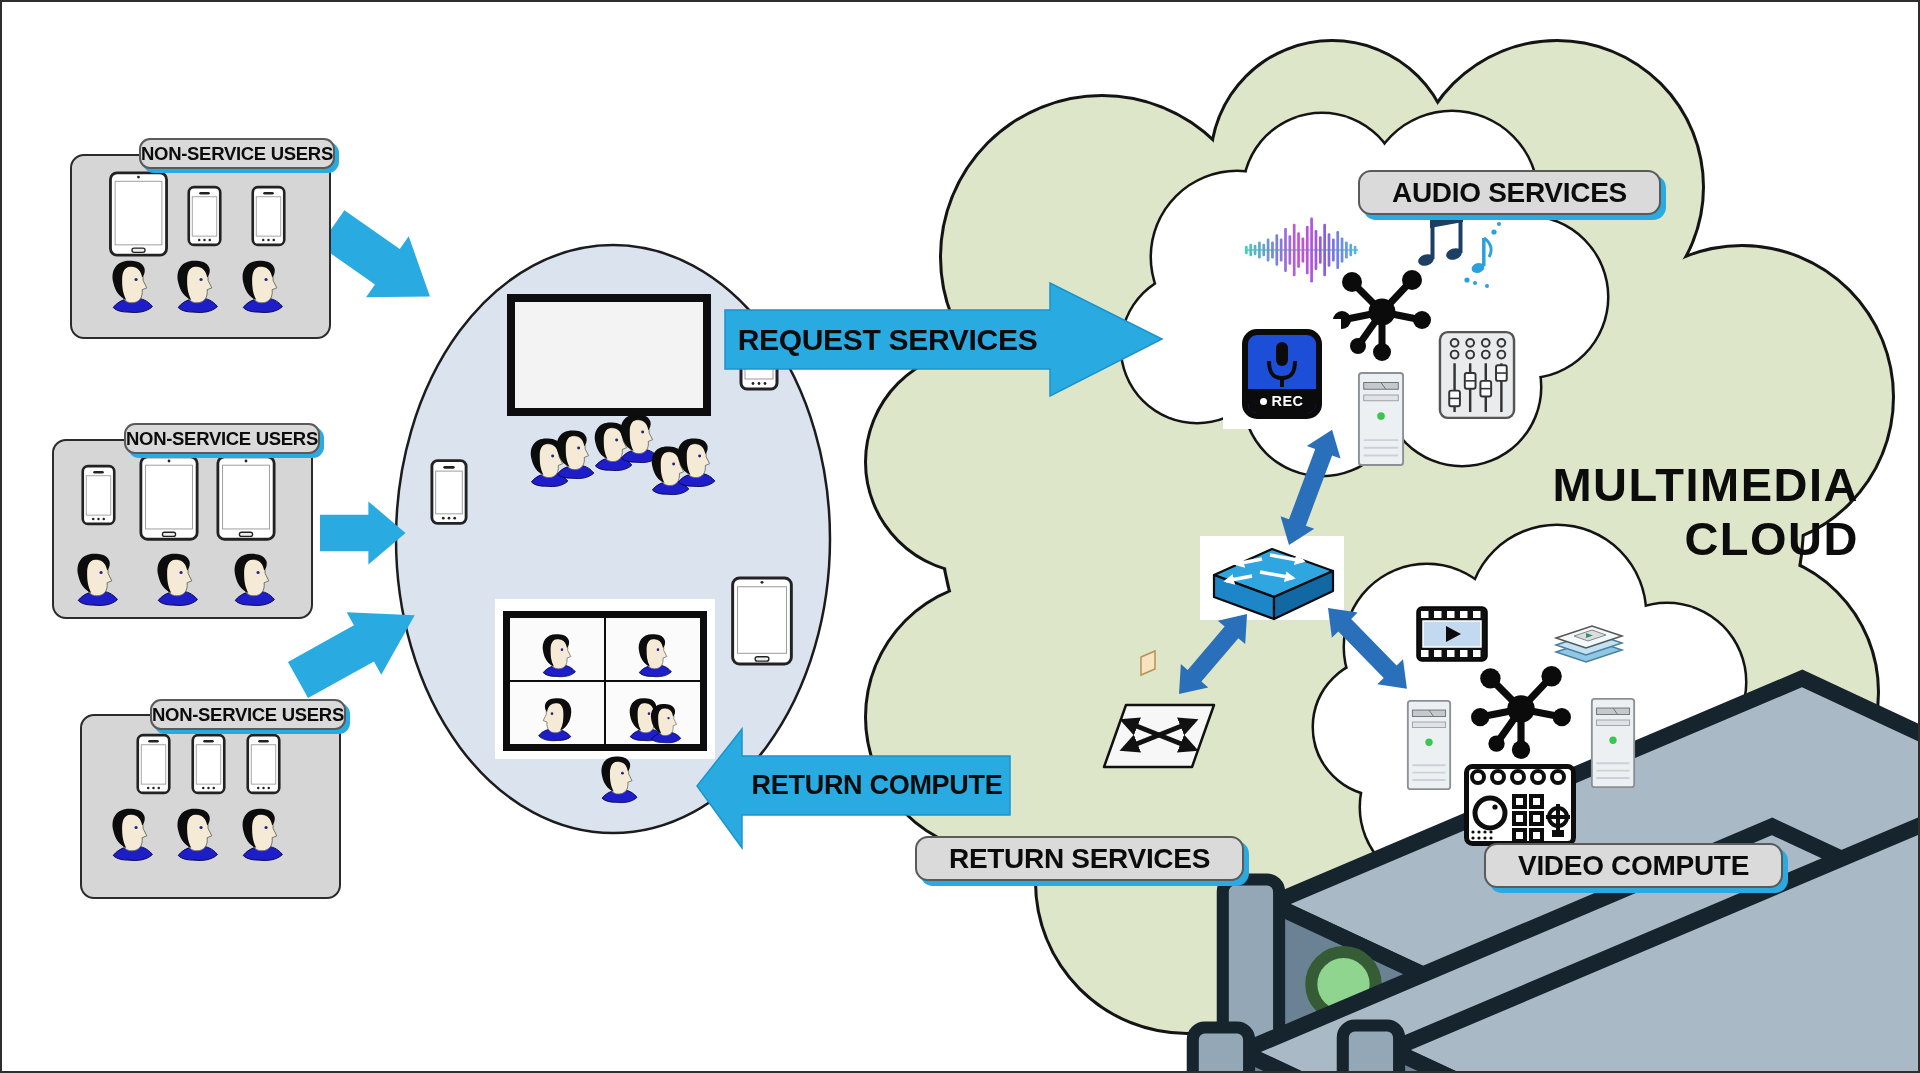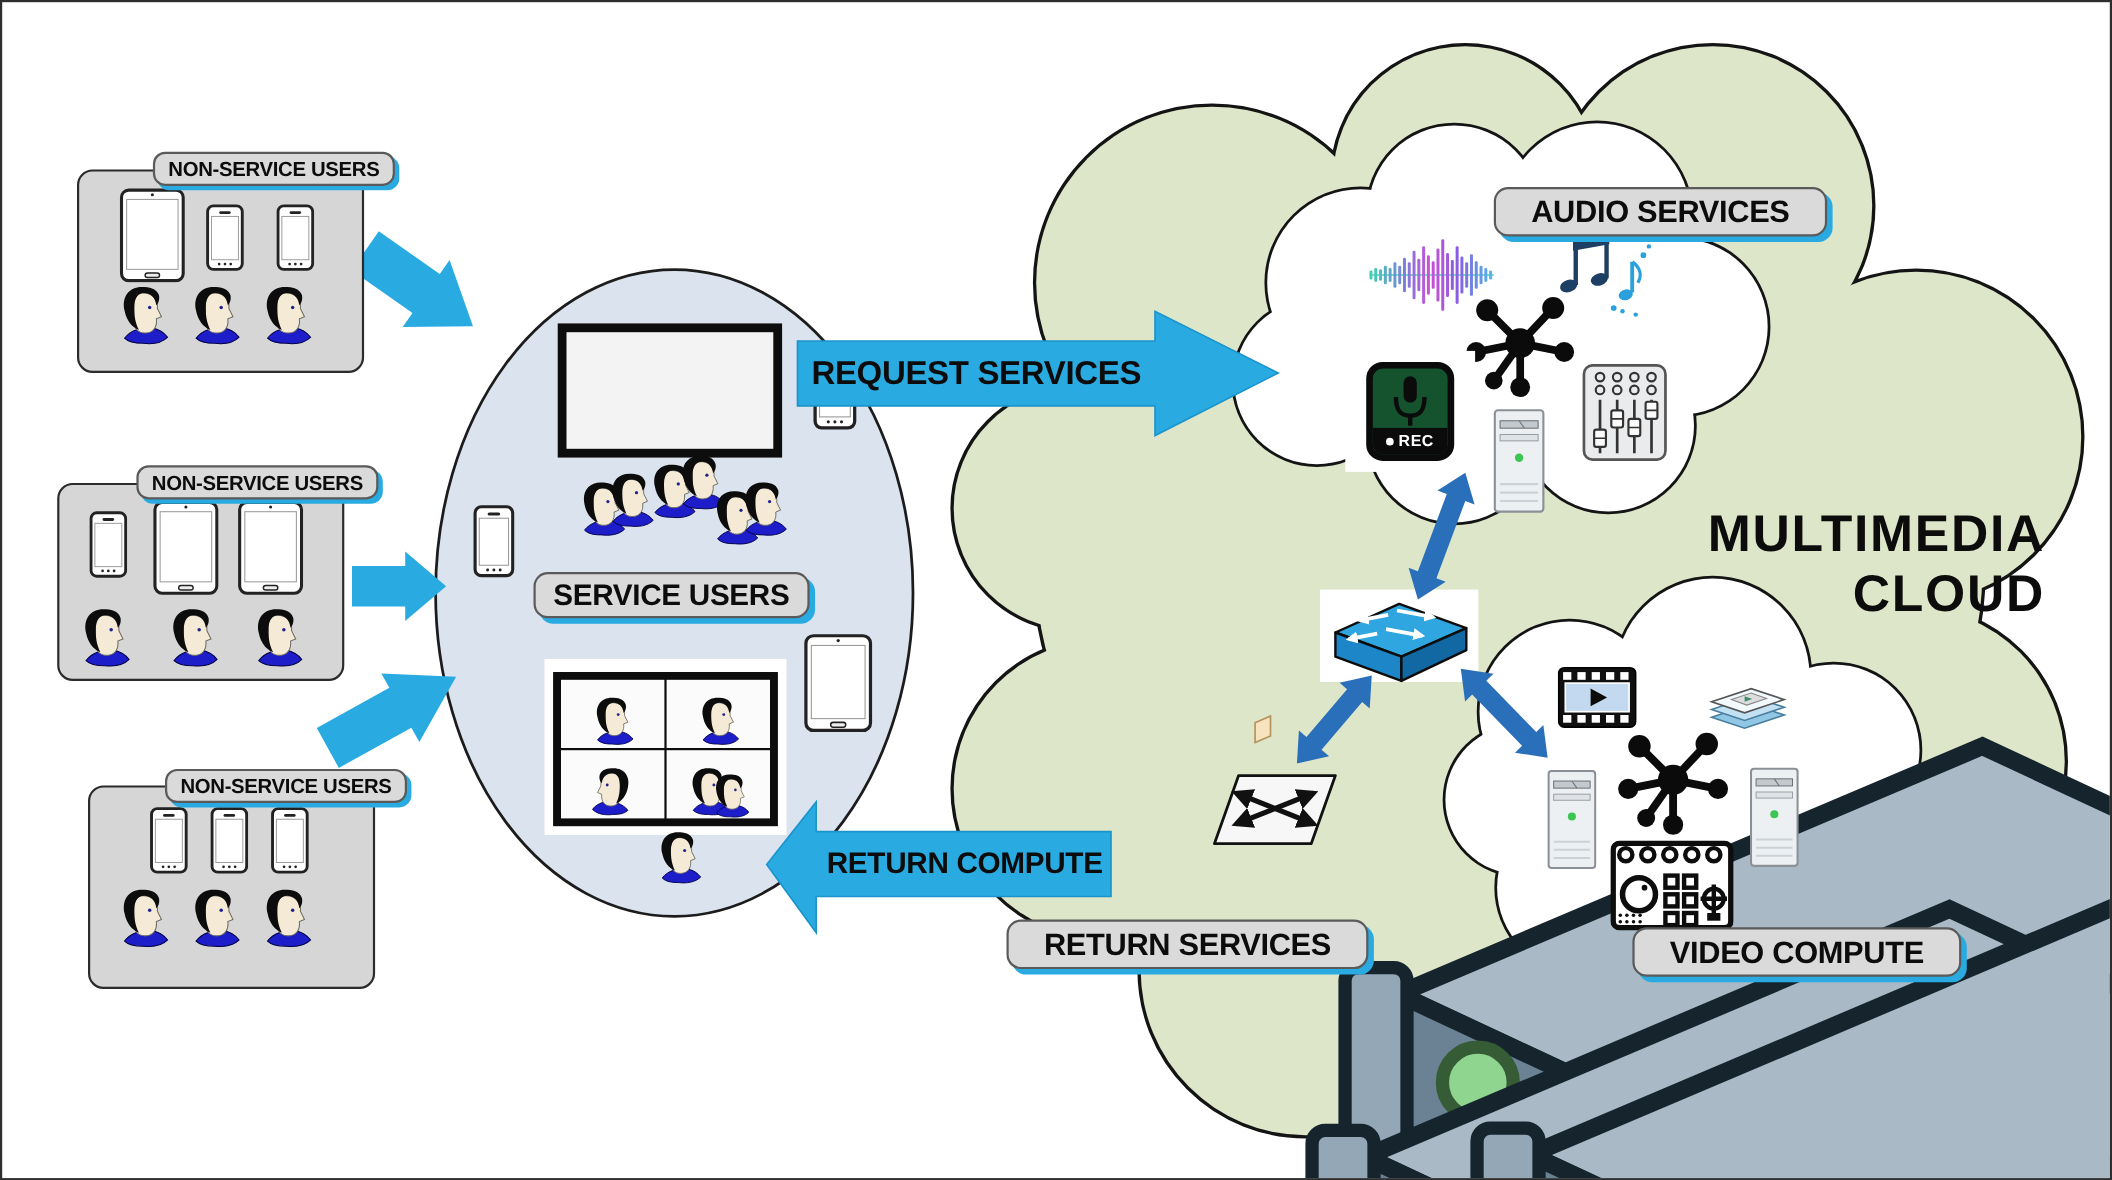--- a/index.html
+++ b/index.html
@@ -4,34 +4,34 @@
 <style>
   html,body{margin:0;padding:0;background:#fff;}
   .canvas{position:relative;width:1920px;height:1073px;background:#fff;border:2px solid #2e2e2e;
           box-sizing:border-box;overflow:hidden;font-family:"Liberation Sans",sans-serif;}
   svg.bg{position:absolute;left:0;top:0;}
   .abs{position:absolute;}
   .box{position:absolute;background:#d6d6d6;border:2.5px solid #2b2b2b;border-radius:14px;}
   .pill{position:absolute;background:#dadada;border:2px solid #5a5a5a;border-radius:11px;
         box-shadow:5px 5px 0 0 #29abe2;color:#0c0c0c;font-weight:bold;white-space:nowrap;
         display:flex;align-items:center;justify-content:center;letter-spacing:-0.3px;}
-  .pill-sm{height:27px;font-size:18.5px;padding:0 12px;box-shadow:4px 4px 0 0 #29abe2;}
+  .pill-sm{height:27px;font-size:18.5px;padding:0 0;box-shadow:4px 4px 0 0 #29abe2;}
   .pill-md{height:38px;font-size:27px;padding:0 16px;border-radius:13px;}
   .pill-lg{height:41px;font-size:28px;padding:0 32px;border-radius:13px;}
   .atext{position:absolute;font-weight:bold;color:#0c0c0c;text-align:center;letter-spacing:-0.3px;}
   .mm{position:absolute;font-weight:800;color:#0c0c0c;text-align:right;letter-spacing:1.5px;line-height:1.15;font-size:47px;}
   .screen{position:absolute;left:505px;top:292px;width:204px;height:122px;border:8px solid #0d0d0d;
           background:#f3f3f3;box-sizing:border-box;}
   .gridpanel{position:absolute;left:493px;top:597px;width:220px;height:160px;background:#ffffff;}
   .vgrid{position:absolute;left:8px;top:12px;width:204px;height:140px;border:7px solid #0d0d0d;background:#0d0d0d;
          box-sizing:border-box;display:grid;grid-template-columns:1fr 1fr;grid-template-rows:1fr 1fr;gap:2px;}
   .cell{background:#fbfbfb;display:flex;align-items:flex-end;justify-content:center;overflow:hidden;}
   .recwrap{position:absolute;left:1221px;top:317px;width:118px;height:110px;background:#fff;
            display:flex;align-items:center;justify-content:center;}
-  .recbox{position:relative;width:80px;height:90px;border:6px solid #0b0b0b;border-radius:15px;background:#14532d;
+  .recbox{position:relative;width:80px;height:90px;border:6px solid #0b0b0b;border-radius:15px;background:#1d4ed8;
           box-sizing:border-box;overflow:hidden;}
   .recbar{position:absolute;left:0;bottom:0;width:100%;height:24px;background:#0b0b0b;color:#fff;
           display:flex;align-items:center;justify-content:center;font-weight:bold;font-size:14.5px;letter-spacing:0.5px;}
   .recdot{display:inline-block;width:7px;height:7px;border-radius:50%;background:#fff;margin-right:4px;}
   .pair{position:absolute;width:80px;height:66px;}
 </style>
 </head>
 <body>
 
 <svg width="0" height="0" style="position:absolute" aria-hidden="true">
@@ -460,23 +460,20 @@
   </div>
   <div class="pair" style="left:640px;top:432px">
     <svg class="abs" style="left:0px;top:8px" width="52" height="56">
         <use href="#sym-head"></use>
       </svg>
     <svg class="abs" style="left:26px;top:0px" width="52" height="56">
         <use href="#sym-head"></use>
       </svg>
   </div>
 
-  <div class="pill pill-md" style="left:483px;top:518px">
-    <span>SERVICE USERS</span>
-  </div>
 
   <div class="gridpanel">
     <div class="vgrid">
       <div class="cell">
         <svg width="46" height="50">
             <use href="#sym-head" width="46" height="50"></use>
           </svg>
       </div>
       <div class="cell">
         <svg width="46" height="50">

